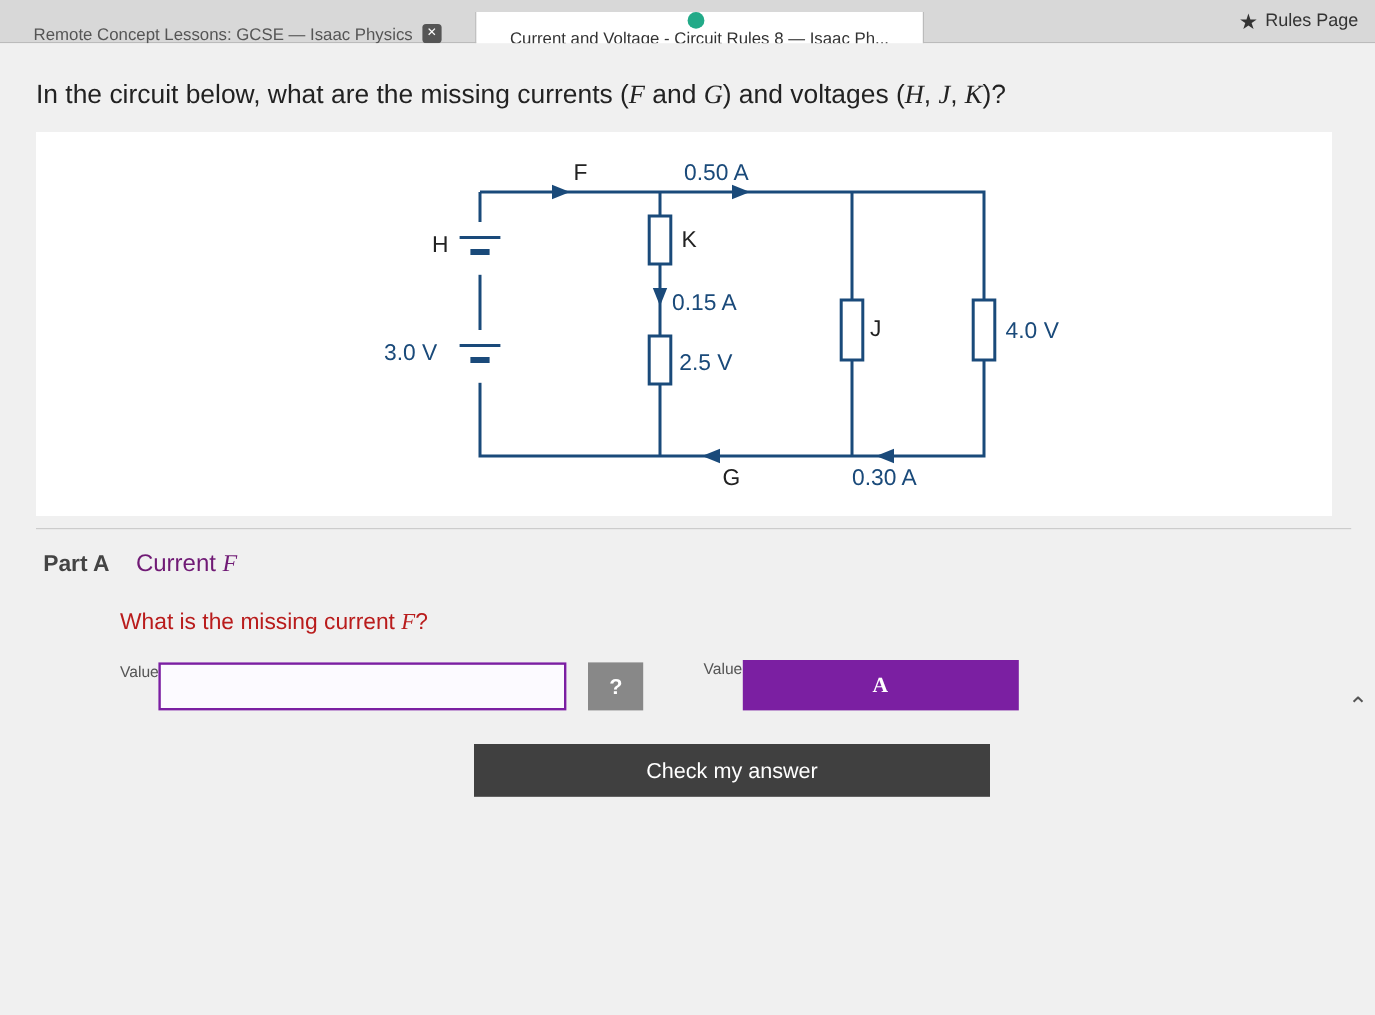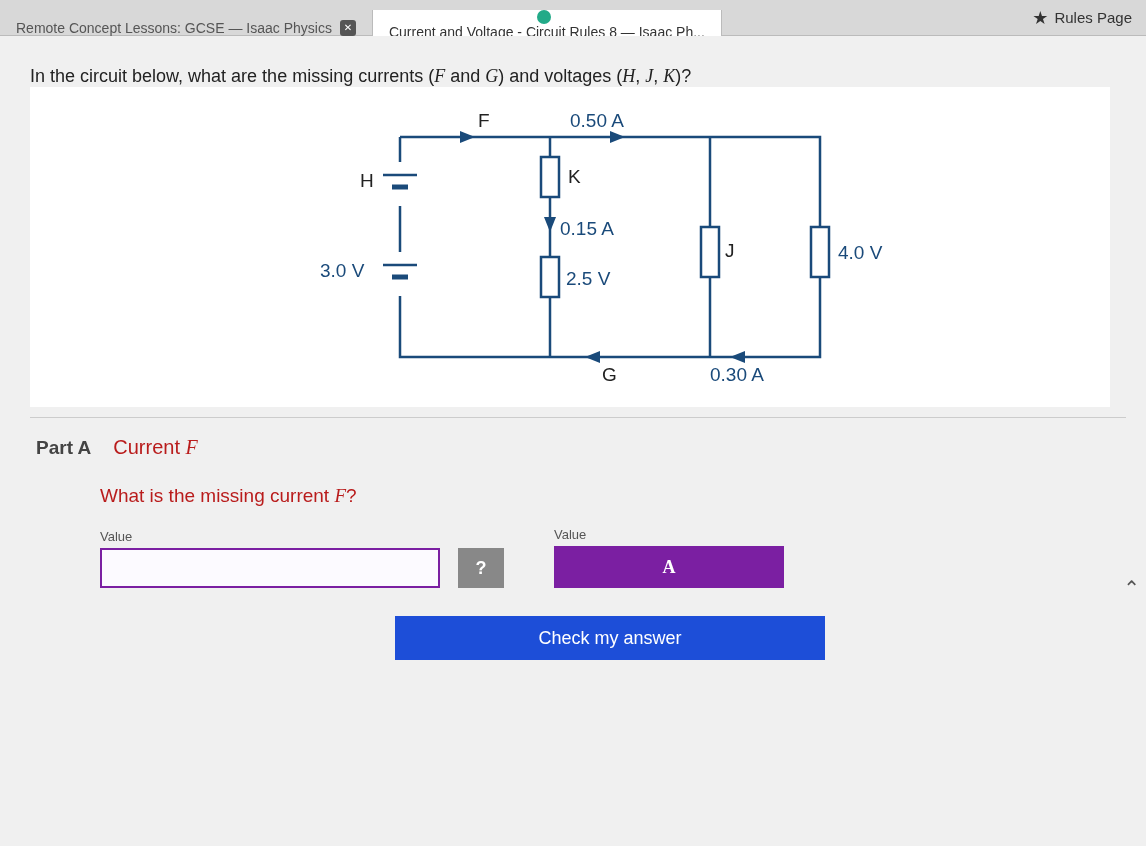--- a/index.html
+++ b/index.html
@@ -1,43 +1,43 @@
 <!DOCTYPE html>
 <html><head>
 <meta charset="utf-8">
 <style>
   * { box-sizing: border-box; margin: 0; padding: 0; }
   html, body { width: 1146px; height: 846px; font-family: Arial, Helvetica, sans-serif; background: #e8e8e8; overflow: hidden; }
   .tab-bar { display: flex; align-items: center; height: 36px; background: #d8d8d8; border-bottom: 1px solid #bbb; font-size: 14px; color: #555; }
-  .tab { display: flex; align-items: center; padding: 0 16px; height: 36px; border-right: 1px solid #bbb; white-space: nowrap; cursor: pointer; margin-top: 20px; }
+  .tab { display: flex; align-items: center; padding: 0 28px; height: 36px; border-right: 1px solid #bbb; white-space: nowrap; cursor: pointer; margin-top: 20px; }
   .tab.active { background: #fff; color: #333; font-weight: 500; flex-direction: column; }
   .tab .close { margin-left: 8px; width: 16px; height: 16px; background: #555; color: #fff; border-radius: 3px; display: flex; align-items: center; justify-content: center; font-size: 10px; line-height: 1; }
   .tab .favicon { width: 14px; height: 14px; border-radius: 50%; background: #2a8; margin-right: 6px; display: inline-block; }
   .start-page { margin-left: auto; padding: 0 14px; display: flex; align-items: center; color: #333; font-size: 15px; }
   .start-page .star { margin-right: 6px; font-size: 18px; }
   .content { padding: 30px 20px 10px 30px; background: #f0f0f0; height: calc(846px - 36px); position: relative; }
-  .question { font-size: 18px; color: #222; }
+  .question { font-size: 22px; color: #222; margin-bottom: 18px; }
   .question em { font-style: italic; font-family: "Times New Roman", serif; }
   .diagram-box { background: #fff; width: 1080px; height: 320px; position: relative; margin-bottom: 10px; }
   .diagram-box svg { display: block; }
   .part-header { display: flex; align-items: flex-end; padding: 18px 6px; border-top: 1px solid #ccc; }
   .part-label { font-weight: bold; color: #444; font-size: 19px; margin-right: 22px; }
-  .part-title { font-size: 20px; color: #b91c1c; }
+  .part-title { font-size: 20px; color: #701a75; }
   .part-title em { font-style: italic; font-family: "Times New Roman", serif; }
   .answer-area { padding: 8px 6px 0 70px; }
   .prompt { font-size: 19px; color: #b91c1c; margin-bottom: 20px; }
   .prompt em { font-style: italic; font-family: "Times New Roman", serif; }
   .fields { display: flex; align-items: flex-end; gap: 50px; }
-  .field-group { display: flex; flex-direction: column; }
+  .field-group { display: flex; flex-direction: row; }
   .small-label { font-size: 13px; color: #555; margin-bottom: 4px; }
   .value-row { display: flex; align-items: stretch; }
   .value-input { width: 340px; height: 40px; border: 2px solid #7b1fa2; background: #fcfaff; padding: 4px 8px; font-size: 16px; outline: none; }
   .help-btn { width: 46px; height: 40px; margin-left: 18px; background: #888; color: #fff; border: none; font-size: 18px; font-weight: bold; cursor: pointer; }
   .units-btn { width: 230px; height: 42px; background: #7b1fa2; color: #fff; border: none; font-size: 18px; font-weight: bold; font-family: "Times New Roman", serif; cursor: pointer; }
-  .check-btn { display: block; margin: 28px auto 0 auto; width: 430px; height: 44px; background: #1d4ed8; color: #fff; border: none; font-size: 18px; font-weight: 500; cursor: pointer; }
+  .check-btn { display: block; margin: 28px auto 0 auto; width: 430px; height: 44px; background: #404040; color: #fff; border: none; font-size: 18px; font-weight: 500; cursor: pointer; }
   .caret { position: absolute; right: 6px; top: 540px; font-size: 20px; color: #555; }
 </style>
 </head>
 <body>
 
 <div class="tab-bar">
   <div class="tab">
     <span>Remote Concept Lessons: GCSE — Isaac Physics</span>
     <span class="close">✕</span>
   </div>

